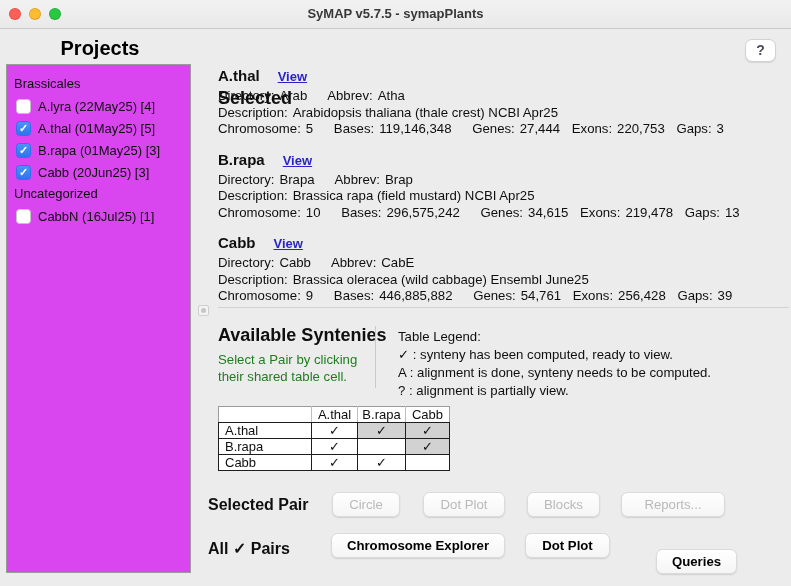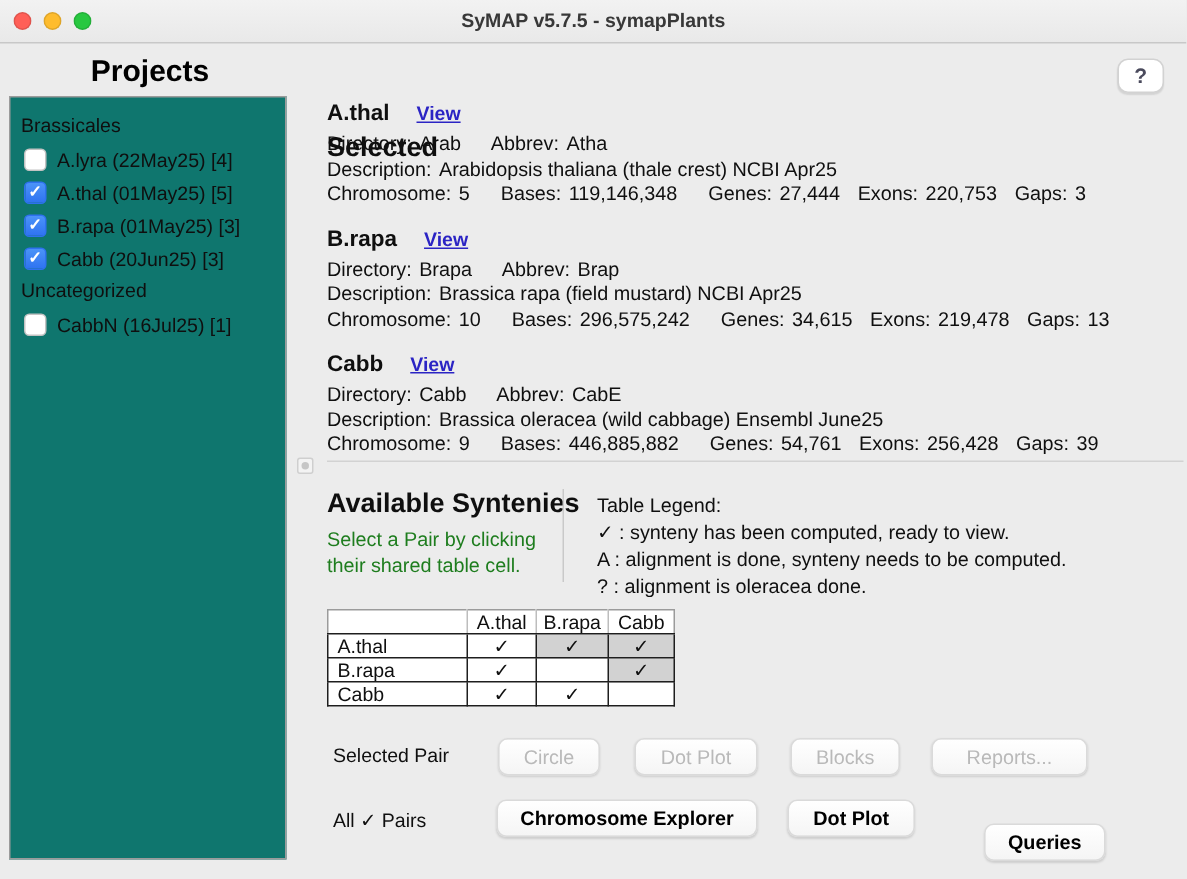--- a/index.html
+++ b/index.html
@@ -23,21 +23,21 @@
   .light.green  { background:#28c840; }
   .wtitle { text-align:center; line-height:28px; font-weight:bold; font-size:13px; color:#383838; }
 
   .content { position:relative; height:557px; }
 
   
   .left-panel { position:absolute; left:0; top:0; width:200px; height:557px; }
   .projects-title { margin-top:8px; text-align:center; font-size:20px; font-weight:bold; color:#000; }
   .projects-box {
     position:absolute; left:6px; top:35px; width:185px; height:509px;
-    background:#0f766e; border:1px solid #9b9b9b; padding-top:8px;
+    background:#d946ef; border:1px solid #9b9b9b; padding-top:8px;
   }
   .group-label { padding-left:7px; height:22px; line-height:22px; font-size:13px; }
   .proj-item { display:flex; align-items:center; height:22px; padding-left:9px; gap:7px; cursor:default; }
   .checkbox {
     position:relative; flex:none; width:15px; height:15px; border-radius:3.5px;
     background:#fff; border:1px solid #c3c3c3;
   }
   .checkbox.checked { background:linear-gradient(#4b93f8,#2f73f1); border-color:#2e71ef; }
   .checkbox.checked::after {
     content:"✓"; position:absolute; left:0; top:0; width:13px; height:13px;
@@ -87,21 +87,21 @@
     font-size:13px;
   }
   .syn-table th, .syn-table td { height:16px; padding:0 4px; text-align:center; font-weight:normal; }
   .syn-table th { border-left:1px solid #bdbdbd; border-bottom:1px solid #1e1e1e; background:#fff; }
   .syn-table th.rowlabel { border-left:none; }
   .syn-table td { border:1px solid #1e1e1e; }
   .syn-table .rowlabel { width:93px; text-align:left; padding-left:6px; }
   .syn-table .c1 { width:46px; } .syn-table .c2 { width:48px; } .syn-table .c3 { width:44px; }
   .syn-table td.shaded { background:#d2d2d2; }
 
-  .action-label { position:absolute; left:22px; font-size:13px; font-weight:normal; white-space:nowrap; }
+  .action-label { position:absolute; left:8px; font-size:16px; font-weight:bold; white-space:nowrap; }
   .btn {
     position:absolute; height:25px; border-radius:6.5px;
     background:linear-gradient(#ffffff,#f5f5f5);
     border:1px solid #dadada; box-shadow:0 1px 1.5px rgba(0,0,0,0.13);
     font-family:"Liberation Sans", sans-serif; font-size:13.2px; text-align:center;
     padding:0; line-height:23px; cursor:default;
   }
   .btn.on  { font-weight:bold; color:#000; }
   .btn.off { color:#b9b9b9; }
 </style>
@@ -230,21 +230,21 @@
     <div class="avail-title">Available Syntenies</div>
     <div class="hint">
       <div>Select a Pair by clicking</div>
       <div>their shared table cell.</div>
     </div>
     <div class="vdiv"></div>
     <div class="legend">
       <div>Table Legend:</div>
       <div>✓ : synteny has been computed, ready to view.</div>
       <div>A : alignment is done, synteny needs to be computed.</div>
-      <div>? : alignment is oleracea done.</div>
+      <div>? : alignment is partially view.</div>
     </div>
 
     <table class="syn-table">
       <tbody>
           <tr>
         <th class="rowlabel"></th>
         <th class="c1">A.thal</th>
         <th class="c2">B.rapa</th>
         <th class="c3">Cabb</th>
       </tr>

